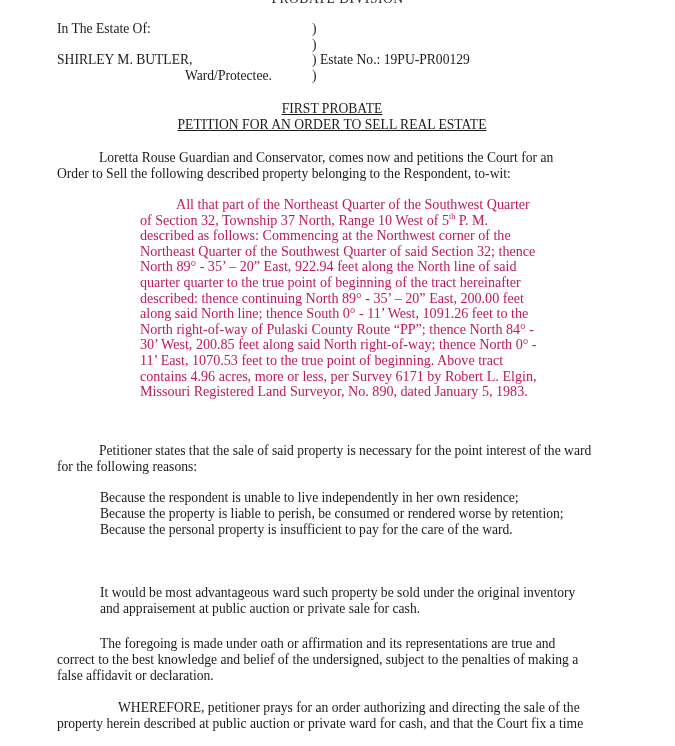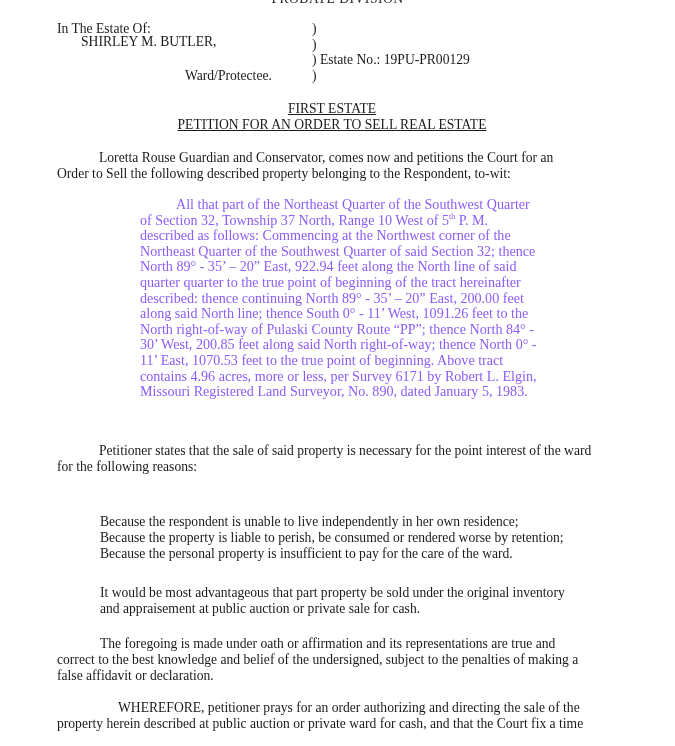--- a/index.html
+++ b/index.html
@@ -43,53 +43,53 @@
       text-decoration: underline;
       text-underline-offset: 1px;
     }
     .block { position: absolute; white-space: normal; }
 
     .legal-desc {
       left: 140px; top: 197px; width: 400px;
       font-size: 14.1px;
       line-height: 15.6px;
       text-indent: 36px;
-      color: #8b5cf6;
+      color: #be185d;
     }
     .legal-desc sup {
       font-size: 8px;
       line-height: 0;
       vertical-align: 6px;
     }
 
-    .reason-line { left: 100px; margin-top: 24px; }
+    .reason-line { left: 100px; }
   </style>
 </head>
 <body>
 
 <div class="page">
 
   <div class="abs division-header">PROBATE DIVISION</div>
 
   <div>
     <div class="abs caption-left" style="top:21px;">In The Estate Of:</div>
     <div class="abs caption-paren" style="top:21px;">)</div>
 
     <div class="abs caption-paren" style="top:37px;">)</div>
 
-    <div class="abs caption-left" style="top:34px;margin-left:24px;">SHIRLEY M. BUTLER,</div>
+    <div class="abs caption-left" style="top:52px;">SHIRLEY M. BUTLER,</div>
     <div class="abs caption-paren" style="top:52px;">) Estate No.: 19PU-PR00129</div>
 
     <div class="abs" style="left:185px; top:68px;">Ward/Protectee.</div>
     <div class="abs caption-paren" style="top:68px;">)</div>
   </div>
 
   <div>
     <div class="abs title-block" style="top:101px;">
-      <span>FIRST ESTATE</span>
+      <span>FIRST PROBATE</span>
     </div>
     <div class="abs title-block" style="top:117px;">
       <span>PETITION FOR AN ORDER TO SELL REAL ESTATE</span>
     </div>
   </div>
 
   <div>
     <div class="abs" style="left:99px; top:150px;">Loretta Rouse Guardian and Conservator, comes now and petitions the Court for an</div>
     <div class="abs" style="left:57px; top:166px;">Order to Sell the following described property belonging to the Respondent, to-wit:</div>
   </div>
@@ -102,21 +102,21 @@
   </div>
 
   <div>
     <div class="abs reason-line" style="top:490px;">Because the respondent is unable to live independently in her own residence;</div>
     <div class="abs reason-line" style="top:506px;">Because the property is liable to perish, be consumed or rendered worse by retention;</div>
     <div class="abs reason-line" style="top:522px;">Because the personal property is insufficient to pay for the care of the ward.</div>
   </div>
 
 
   <div>
-    <div class="abs" style="left:100px; top:585px;">It would be most advantageous that part property be sold under the original inventory</div>
+    <div class="abs" style="left:100px; top:585px;">It would be most advantageous ward such property be sold under the original inventory</div>
     <div class="abs" style="left:100px; top:601px;">and appraisement at public auction or private sale for cash.</div>
   </div>
 
   <div>
     <div class="abs" style="left:100px; top:636px;">The foregoing is made under oath or affirmation and its representations are true and</div>
     <div class="abs" style="left:57px; top:652px;">correct to the best knowledge and belief of the undersigned, subject to the penalties of making a</div>
     <div class="abs" style="left:57px; top:668px;text-align:center;">false affidavit or declaration.</div>
   </div>
 
   <div>

